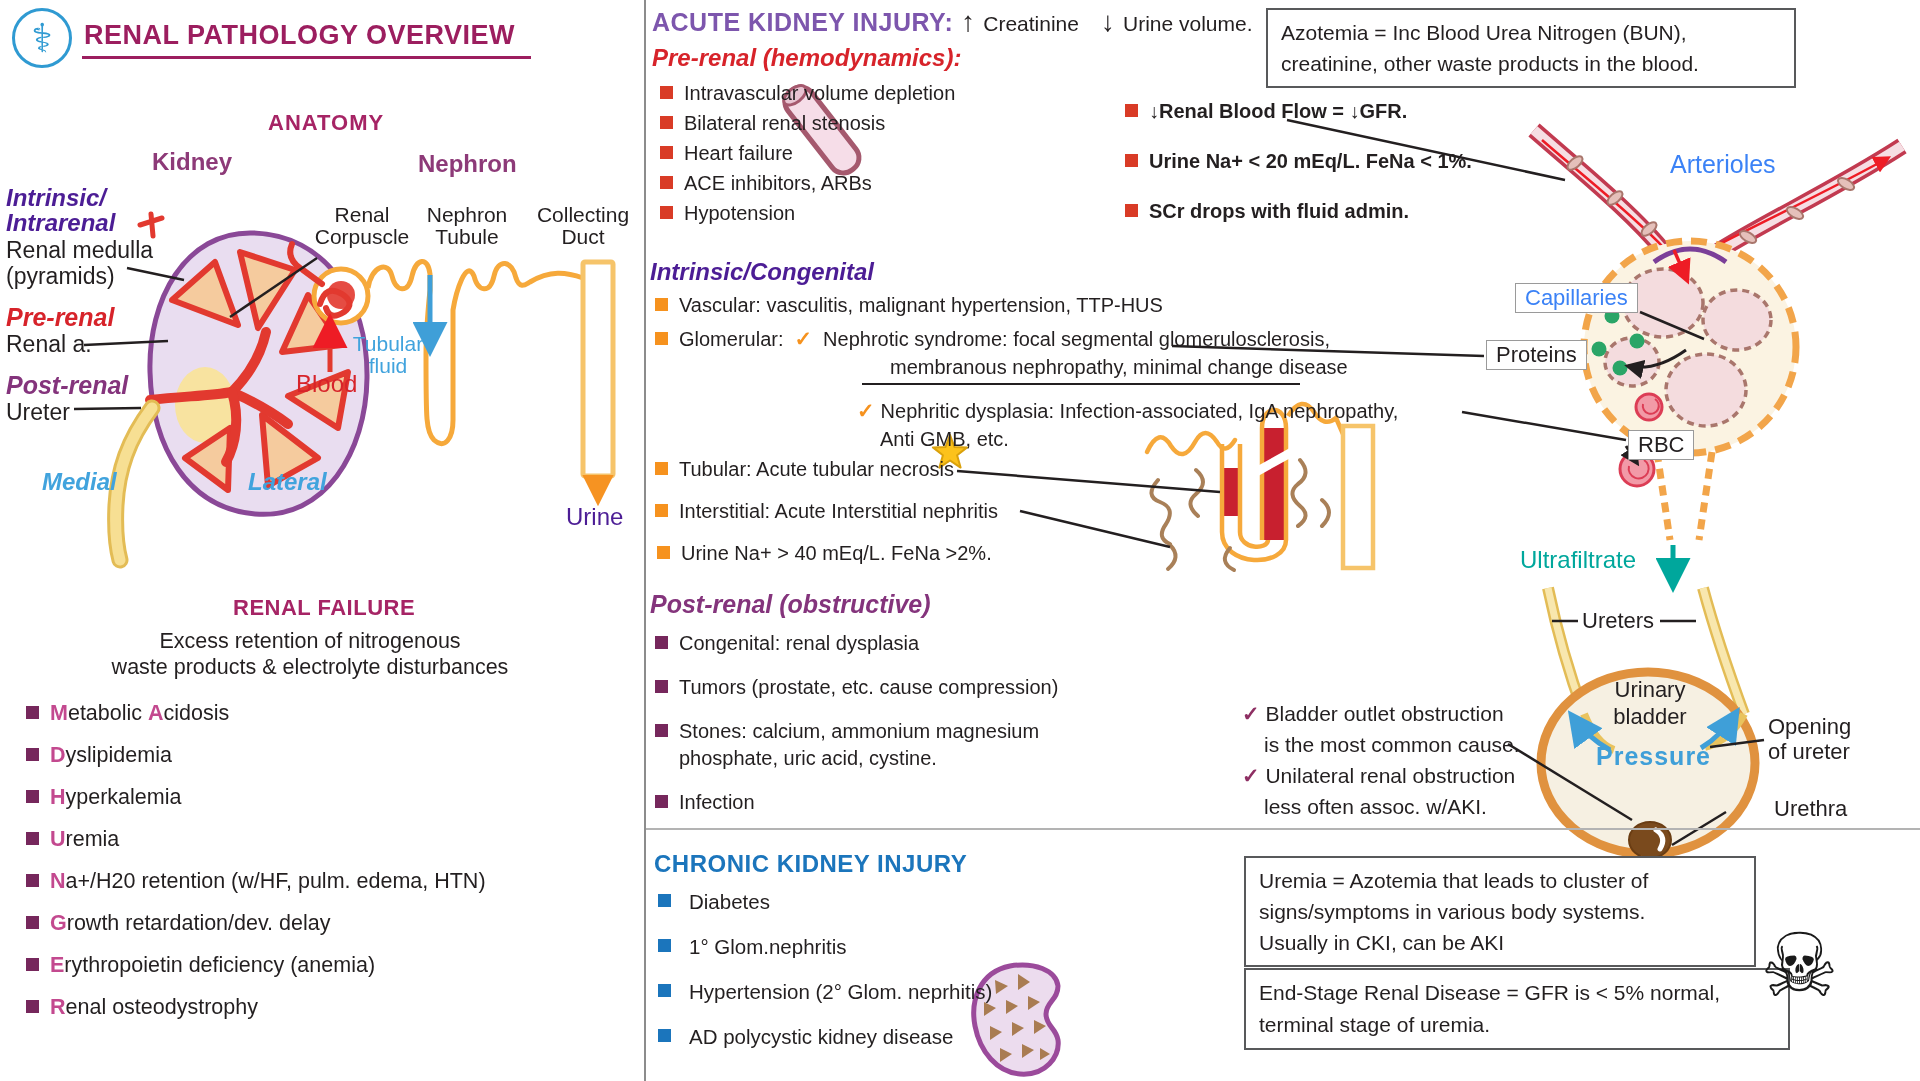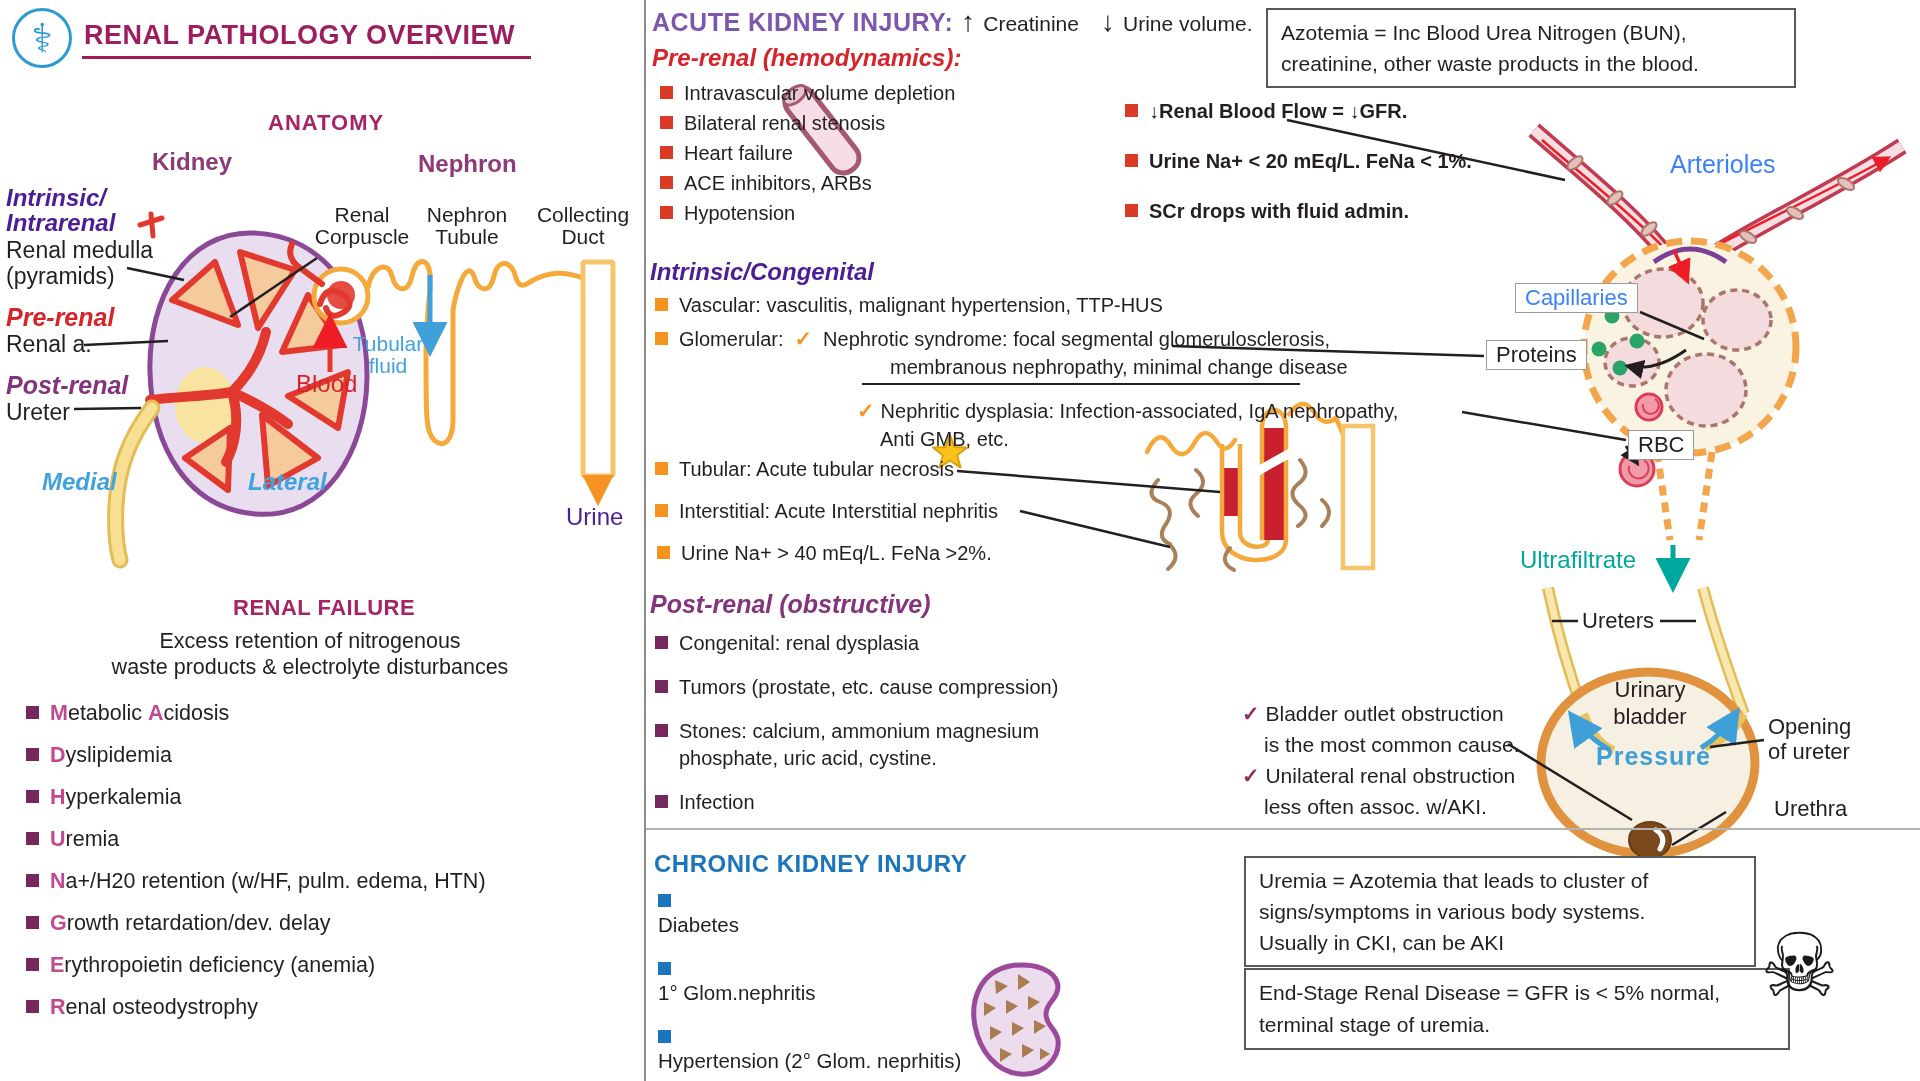--- a/index.html
+++ b/index.html
@@ -30,21 +30,21 @@
   .b-red .bullet{background:#d93b26;}
   .b-orange .bullet{background:#f6921e;}
   .b-purple .bullet{background:#76275c;}
   .b-blue .bullet{background:#1b75bc;}
   .li-text{white-space:pre-line;}
   .hl{color:#c3498f;font-weight:bold;}
   .rf-list .li-row{margin-bottom:15px;font-size:21.5px;line-height:27px;}
   .prerenal-list .li-row{margin-bottom:4px;font-size:20px;line-height:26px;}
   .findings-list .li-row{margin-bottom:24px;font-size:20px;line-height:26px;}
   .postrenal-list .li-row{margin-bottom:17px;font-size:20px;line-height:27px;}
-  .cki-list .li-row{margin-bottom:17px;font-size:20.5px;line-height:28px;gap:4px;flex-direction:column;}
+  .cki-list .li-row{margin-bottom:17px;font-size:20.5px;line-height:28px;gap:18px;}
   .mid-row{position:absolute;display:flex;align-items:flex-start;gap:11px;font-size:20px;line-height:26px;z-index:2;white-space:nowrap;}
   .check-o{color:#f6921e;font-weight:bold;font-size:21px;}
   .check-p{color:#8e2f63;font-weight:bold;font-size:21px;}
   .notebox{position:absolute;border:2px solid #58595b;background:#fff;z-index:2;padding:7px 13px;font-size:21px;line-height:31px;white-space:nowrap;}
   .taglabel{position:absolute;border:1.5px solid #9a9a9a;background:#fff;z-index:3;padding:1px 9px;font-size:22px;white-space:nowrap;}
   .vdivider{position:absolute;left:644px;top:0;width:2px;height:1081px;background:#8c8c8c;z-index:1;}
   .hdivider{position:absolute;left:646px;top:828px;width:1274px;height:2px;background:#b3b3b3;z-index:1;}
   .skull{position:absolute;font-size:88px;color:#1a1a1a;z-index:3;line-height:1;}
   .ctr{text-align:center;}
 </style>

